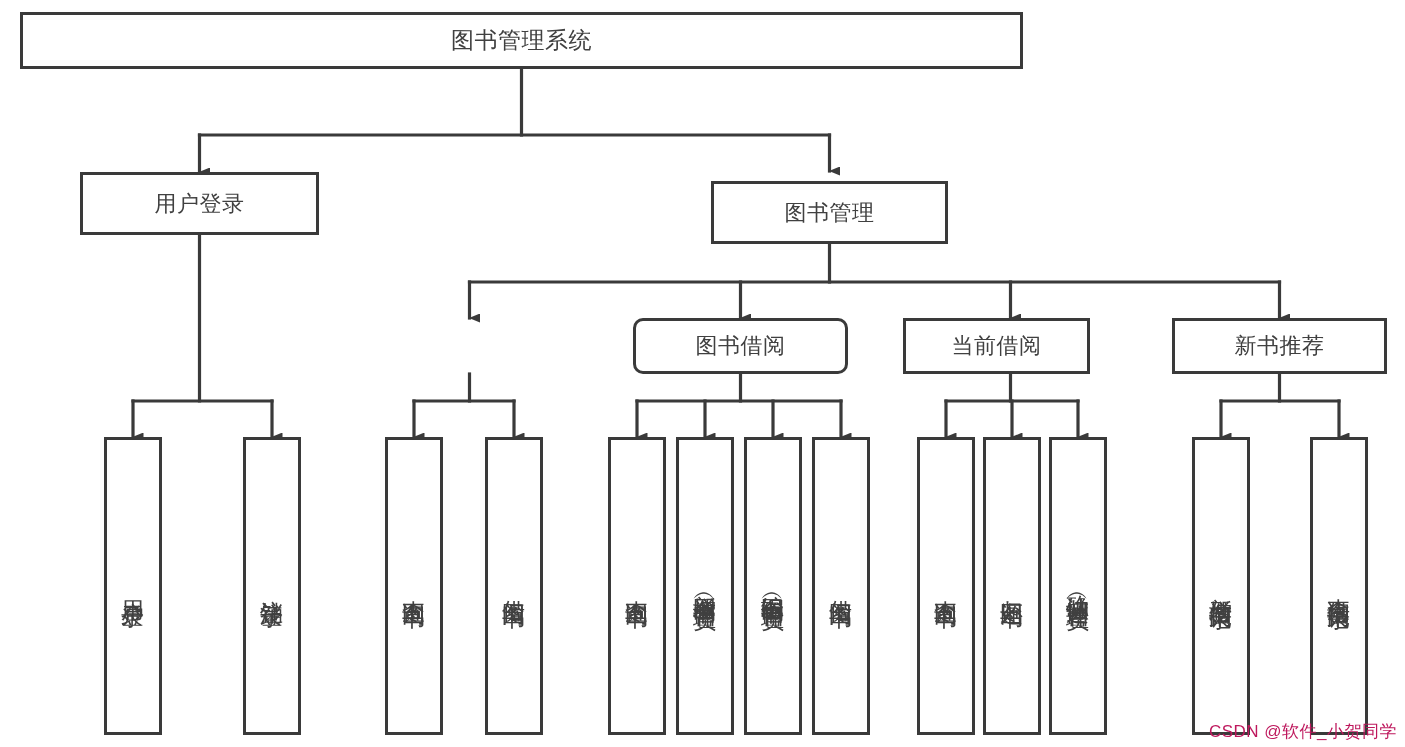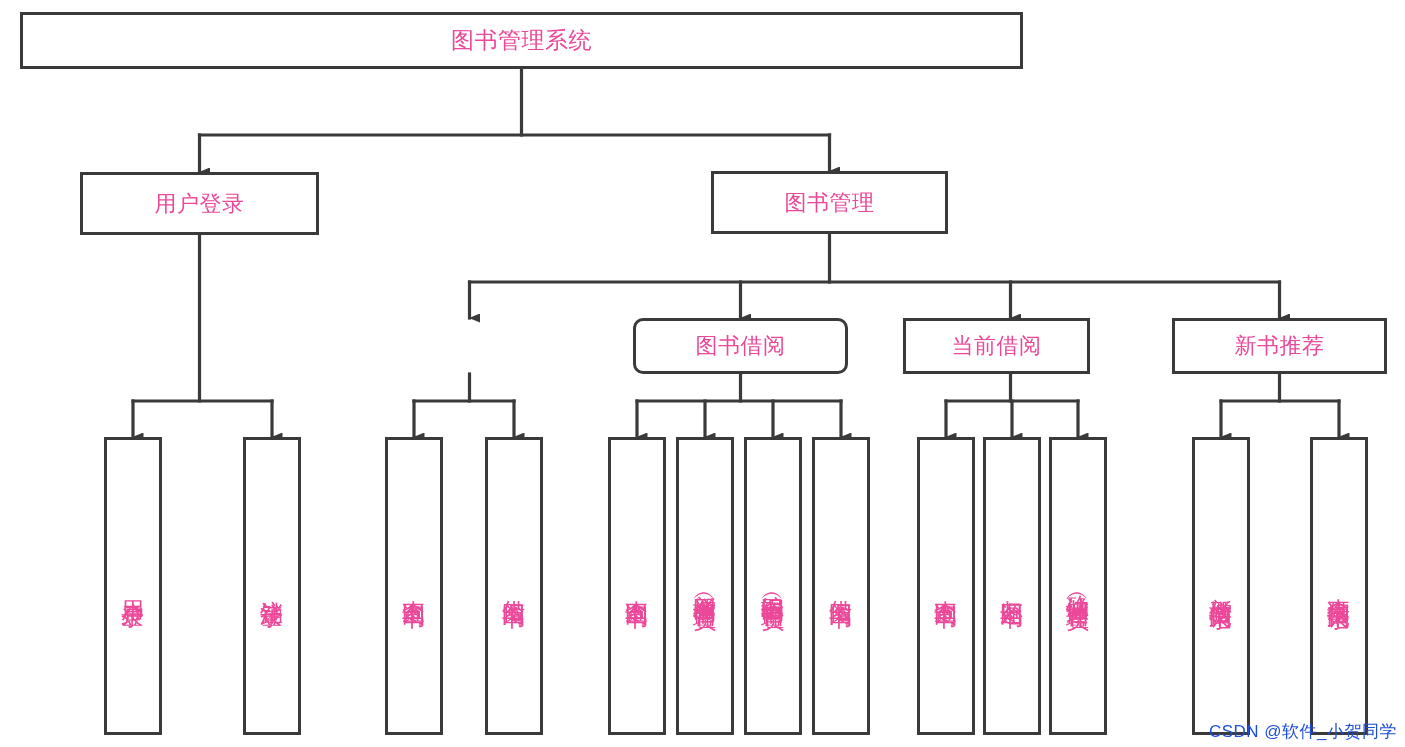--- a/index.html
+++ b/index.html
@@ -13,40 +13,40 @@
   .node{
     position:absolute;
     box-sizing:border-box;
     background:#ffffff;
     border:3px solid #3a3a3a;
     display:flex;
     align-items:center;
     justify-content:center;
   }
   .node .lbl{
-    color:#ec4899;
+    color:#404040;
     font-size:22px;
     line-height:1.06;
     letter-spacing:.5px;
     white-space:nowrap;
     text-align:center;
   }
   .node.vert .lbl{
     writing-mode:vertical-rl;
     text-orientation:upright;
     font-size:23px;
     line-height:1.22;
     letter-spacing:2px;
     white-space:normal;
   }
   .node.root .lbl{font-size:23px;}
   .watermark{
     position:absolute;
     right:8px;bottom:4px;
-    color:#1d4ed8;
+    color:#be185d;
     font-size:17px;
     letter-spacing:.5px;
     white-space:nowrap;
     pointer-events:none;
   }
 </style>
 </head>
 <body>
 
 <div id="canvas">
@@ -94,21 +94,21 @@
       </g>
   </svg>
 
   <div class="node root" style="left: 20px; top: 12px; width: 1003px; height: 57px;">
     <span class="lbl">图书管理系统</span>
   </div>
 
   <div class="node" style="left: 80px; top: 172px; width: 239px; height: 63px;">
     <span class="lbl">用户登录</span>
   </div>
-  <div class="node" style="left: 711px; top: 171px; width: 237px; height: 63px;">
+  <div class="node" style="left: 711px; top: 181px; width: 237px; height: 63px;">
     <span class="lbl">图书管理</span>
   </div>
 
   <div class="node" style="left: 633px; top: 318px; width: 215px; height: 56px; border-radius: 10px;">
     <span class="lbl">图书借阅</span>
   </div>
   <div class="node" style="left: 903px; top: 318px; width: 187px; height: 56px;">
     <span class="lbl">当前借阅</span>
   </div>
   <div class="node" style="left: 1172px; top: 318px; width: 215px; height: 56px;">

